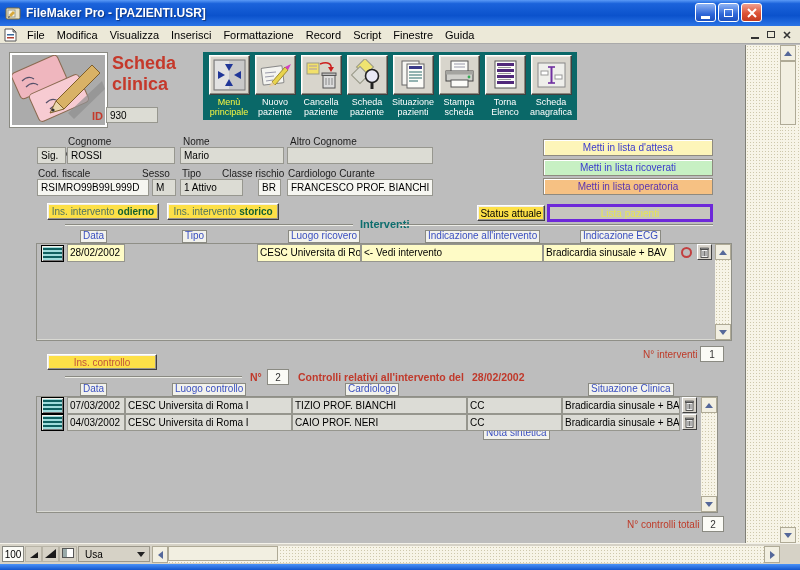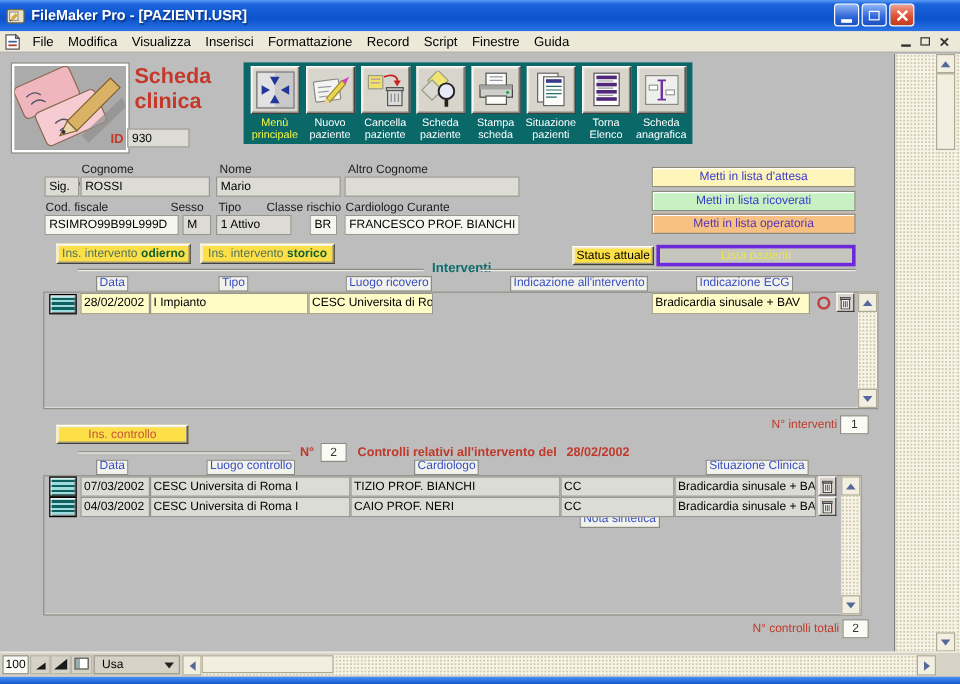--- a/index.html
+++ b/index.html
@@ -278,48 +278,48 @@
         </svg>
           </span>
       </div>
       <div class="cap"><span>Scheda</span><br><span>paziente</span></div>
     </div>
 
     <div class="tbtn">
       <div class="face">
           <span>
         <svg width="33" height="32" viewBox="0 0 33 32">
+          <rect x="5" y="2" width="17" height="24" fill="#F6F6F2" stroke="#666"></rect>
+          <rect x="10" y="5" width="17" height="24" fill="#FCFCF8" stroke="#666"></rect>
+          <rect x="12" y="7" width="13" height="3" fill="#3A3A88"></rect>
+          <line x1="12" y1="13" x2="25" y2="13" stroke="#2A6A6A"></line>
+          <line x1="12" y1="16" x2="25" y2="16" stroke="#2A6A6A"></line>
+          <line x1="12" y1="19" x2="25" y2="19" stroke="#2A6A6A"></line>
+          <line x1="12" y1="22" x2="21" y2="22" stroke="#2A6A6A"></line>
+        </svg>
+          </span>
+      </div>
+      <div class="cap"><span>Situazione</span><br><span>pazienti</span></div>
+    </div>
+
+    <div class="tbtn">
+      <div class="face">
+          <span>
+        <svg width="33" height="32" viewBox="0 0 33 32">
           <rect x="8" y="2" width="17" height="11" fill="#FBFBF8" stroke="#555"></rect>
           <line x1="11" y1="5" x2="22" y2="5" stroke="#99A"></line>
           <line x1="11" y1="8" x2="22" y2="8" stroke="#99A"></line>
           <rect x="3" y="12" width="27" height="10" fill="#CFCFCB" stroke="#444"></rect>
           <rect x="3" y="12" width="27" height="3.5" fill="#A4A4A0"></rect>
           <circle cx="26" cy="18" r="1.4" fill="#3A5"></circle>
           <rect x="8" y="21" width="17" height="7" fill="#FBFBF8" stroke="#555"></rect>
         </svg>
           </span>
       </div>
       <div class="cap"><span>Stampa</span><br><span>scheda</span></div>
-    </div>
-
-    <div class="tbtn">
-      <div class="face">
-          <span>
-        <svg width="33" height="32" viewBox="0 0 33 32">
-          <rect x="5" y="2" width="17" height="24" fill="#F6F6F2" stroke="#666"></rect>
-          <rect x="10" y="5" width="17" height="24" fill="#FCFCF8" stroke="#666"></rect>
-          <rect x="12" y="7" width="13" height="3" fill="#3A3A88"></rect>
-          <line x1="12" y1="13" x2="25" y2="13" stroke="#2A6A6A"></line>
-          <line x1="12" y1="16" x2="25" y2="16" stroke="#2A6A6A"></line>
-          <line x1="12" y1="19" x2="25" y2="19" stroke="#2A6A6A"></line>
-          <line x1="12" y1="22" x2="21" y2="22" stroke="#2A6A6A"></line>
-        </svg>
-          </span>
-      </div>
-      <div class="cap"><span>Situazione</span><br><span>pazienti</span></div>
     </div>
 
     <div class="tbtn">
       <div class="face">
           <span>
         <svg width="33" height="32" viewBox="0 0 33 32">
           <rect x="6" y="2" width="21" height="27" fill="#FCFCF8" stroke="#555"></rect>
           <rect x="8" y="4" width="17" height="3" fill="#50287A"></rect>
           <rect x="8" y="10" width="17" height="3" fill="#50287A"></rect>
           <rect x="8" y="16" width="17" height="3" fill="#50287A"></rect>
@@ -395,22 +395,22 @@
   <span class="hdrbox" style="left:80px;top:230px;">Data</span>
   <span class="hdrbox" style="left:182px;top:230px;">Tipo</span>
   <span class="hdrbox" style="left:288px;top:230px;">Luogo ricovero</span>
   <span class="hdrbox" style="left:425px;top:230px;">Indicazione all'intervento</span>
   <span class="hdrbox" style="left:580px;top:230px;">Indicazione ECG</span>
 
   <div class="portal" style="left:36px;top:243px;width:696px;height:98px;"></div>
   <div class="abs" style="left:0;top:244px;width:100%;height:18px;">
     <div class="rowicon" style="left:41px;top:1px;"></div>
     <div class="cell yellow" style="left:67px;top:0;width:58px;height:18px;">28/02/2002</div>
-    <div class="cell yellow" style="left:125px;top:0;width:132px;height:18px;">I Impianto</div>
     <div class="cell yellow" style="left:257px;top:0;width:104px;height:18px;">CESC Universita di Roma</div>
+    <div class="cell yellow" style="left:361px;top:0;width:182px;height:18px;">&lt;- Vedi intervento</div>
     <div class="cell yellow" style="left:543px;top:0;width:132px;height:18px;">Bradicardia sinusale + BAV</div>
     <div class="redcirc" style="left:681px;top:3px;"></div>
     <div class="trashbtn" style="left:697px;top:0;">
       <svg width="9" height="11" viewBox="0 0 9 11">
           <rect x="1" y="2.5" width="7" height="8" fill="#eee" stroke="#333" stroke-width="0.8"></rect>
           <rect x="0.5" y="1" width="8" height="1.5" fill="#999" stroke="#333" stroke-width="0.6"></rect>
           <line x1="3" y1="4" x2="3" y2="9" stroke="#555" stroke-width="0.8"></line>
           <line x1="4.5" y1="4" x2="4.5" y2="9" stroke="#555" stroke-width="0.8"></line>
           <line x1="6" y1="4" x2="6" y2="9" stroke="#555" stroke-width="0.8"></line>
         </svg>

